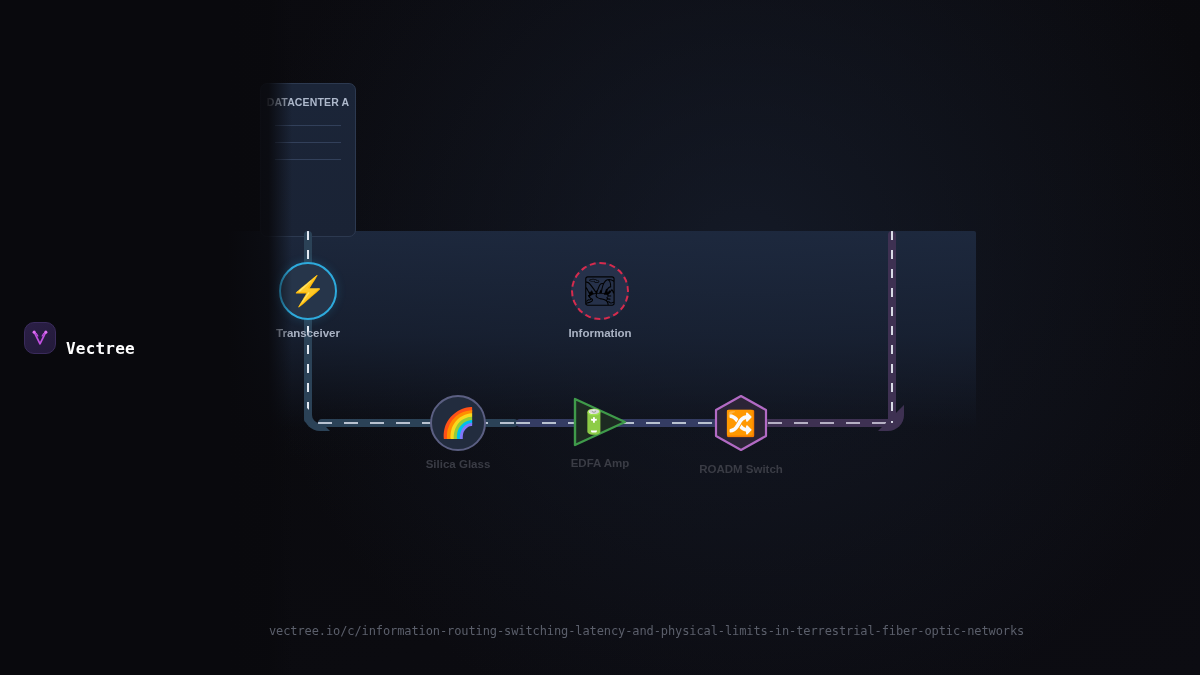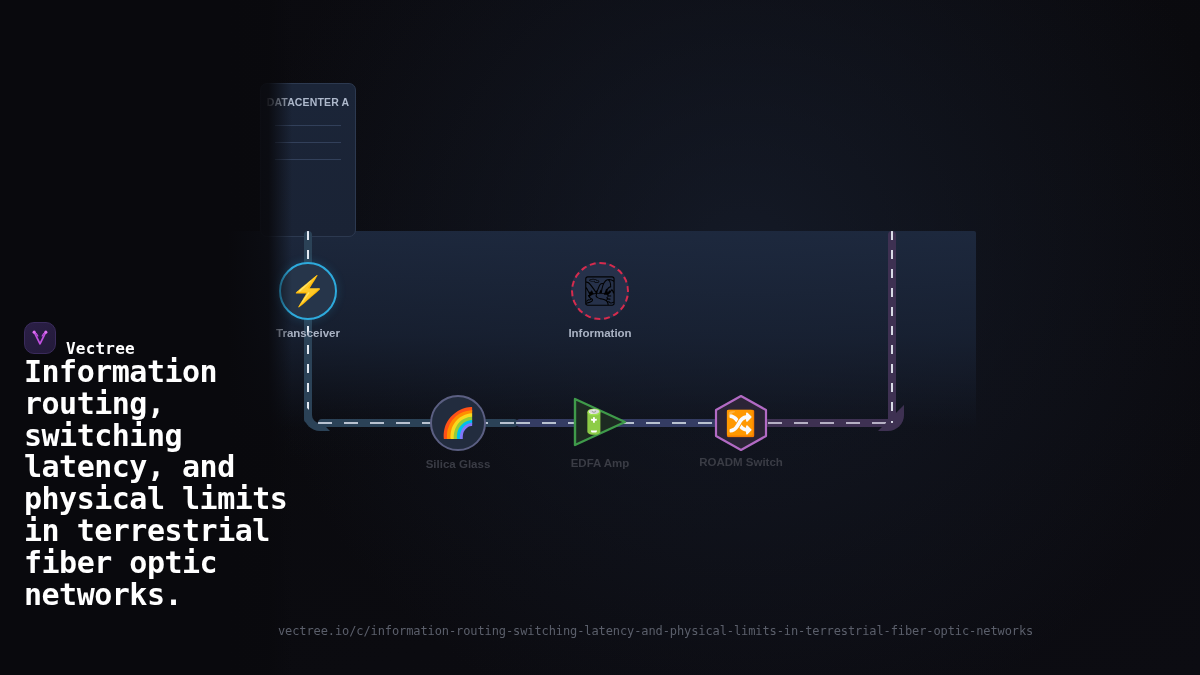--- a/index.html
+++ b/index.html
@@ -247,21 +247,21 @@
     font-weight: 700;
     line-height: 1.06;
     color: #ffffff;
     letter-spacing: -0.5px;
     word-break: break-word;
   }
 
   
   #footer-url {
     position: absolute;
-    left: 278px;
+    left: 269px;
     top: 624px;
     font-family: "DejaVu Sans Mono", monospace;
     font-size: 12px;
     color: #5b5f6b;
     letter-spacing: -0.1px;
     white-space: nowrap;
   }
 </style>
 </head>
 <body>
@@ -325,37 +325,36 @@
       <div class="node-label dim" style="margin-left:-22px; width:100px; margin-top:9px;">EDFA Amp</div>
     </div>
 
     <div class="node" style="left:712px; top:394px; width:58px;">
       <div class="node-shape shape-hex">
         <svg width="58" height="58" viewBox="0 0 58 58" style="position:absolute;left:0;top:0;">
           <polygon points="29,2 54,16 54,42 29,56 4,42 4,16" fill="#2b2436" stroke="#b26ac4" stroke-width="2.2" stroke-linejoin="round"></polygon>
         </svg>
         <span class="node-emoji" style="font-size:25px;">🔀</span>
       </div>
-      <div class="node-label dim" style="margin-left:-30px; width:118px; margin-top:4px;">ROADM Switch</div>
+      <div class="node-label dim" style="margin-left:-30px; width:118px; margin-top:11px;">ROADM Switch</div>
     </div>
 
   </div>
 
   <div id="overlay"></div>
 
   <div id="brand">
     <div id="brand-mark">
       <svg width="20" height="20" viewBox="0 0 24 24">
         <path d="M5 5 L12 19 L19 5" fill="none" stroke="#c050e0" stroke-width="2.1" stroke-linecap="round" stroke-linejoin="round"></path>
         <circle cx="5" cy="5" r="1.9" fill="#e06ff5"></circle>
         <circle cx="19" cy="5" r="1.9" fill="#e06ff5"></circle>
         <path d="M7.6 6.6 L9.4 9.6" fill="none" stroke="#c050e0" stroke-width="1.5" stroke-linecap="round"></path>
         <path d="M16.4 6.6 L14.6 9.6" fill="none" stroke="#c050e0" stroke-width="1.5" stroke-linecap="round"></path>
       </svg>
     </div>
     <div id="brand-name">Vectree</div>
   </div>
 
-  <div id="headline">Information routing, switching latency, and physical limits in terrestrial fiber optic networks.</div>
 
   <div id="footer-url">vectree.io/c/information-routing-switching-latency-and-physical-limits-in-terrestrial-fiber-optic-networks</div>
 
 </div>
 
 </body></html>

